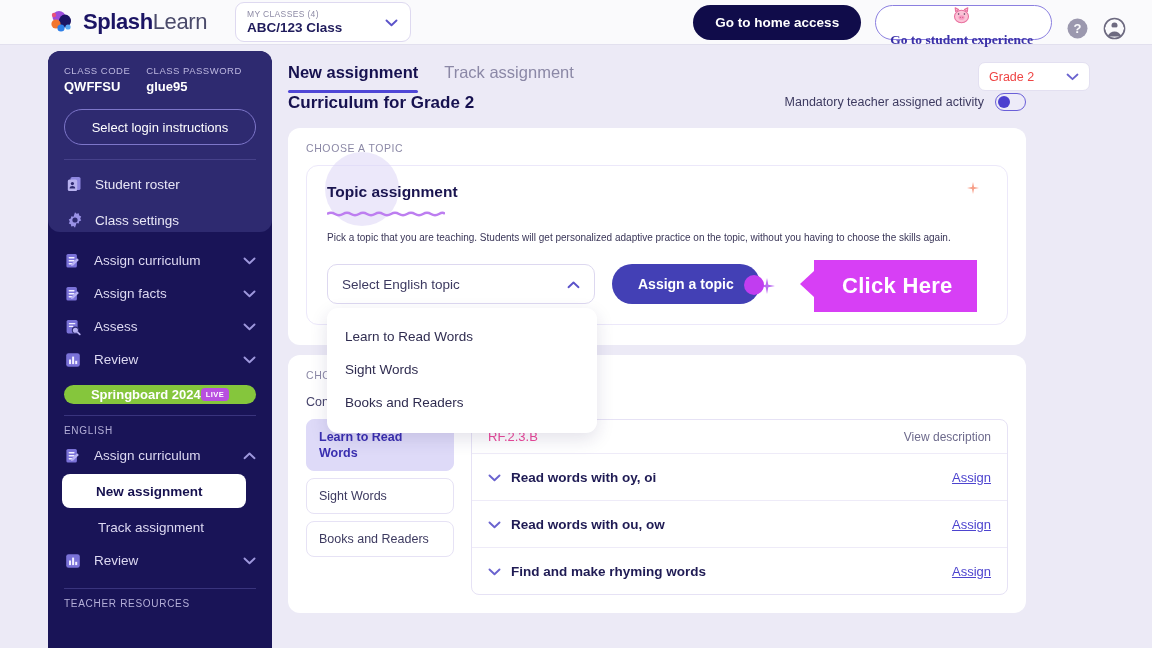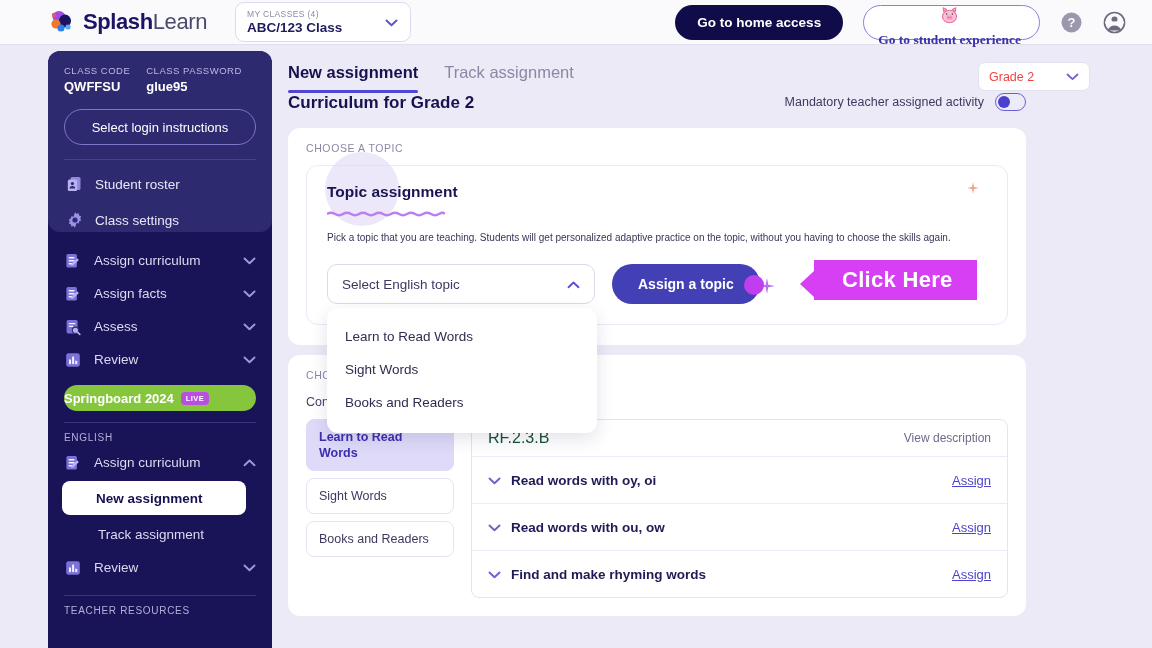--- a/index.html
+++ b/index.html
@@ -53,21 +53,21 @@
   }
   .class-select .val {
     font-size: 13.5px; font-weight: 700; color: #201c5c; line-height: 16px;
   }
   .class-select .chev {
     position: absolute; right: 12px; top: 50%; transform: translateY(-50%);
   }
 
   .top-right {
     margin-left: auto; margin-right: 26px;
-    display: flex; align-items: center; gap: 20px;
+    display: flex; align-items: flex-end; gap: 14px;
   }
   .btn-home {
     height: 35px; padding: 0 22px;
     background: #100c4a; color: #fff;
     border-radius: 18px; border: none;
     font-size: 13.5px; font-weight: 600;
     display: flex; align-items: center; cursor: pointer;
     font-family: "Liberation Sans", sans-serif;
   }
   .btn-student {
@@ -127,23 +127,23 @@
     padding: 6px 16px 0;
   }
   .nav-row {
     display: flex; align-items: center; gap: 12px;
     height: 33px; cursor: pointer;
     font-size: 13.5px; color: #ddd9f2;
   }
   .nav-row .chev-r { margin-left: auto; }
   .springboard {
     margin: 9px 0 0;
-    width: 192px; height: 26px;
+    width: 192px; height: 19px;
     background: #85c63c; border-radius: 14px;
-    display: flex; align-items: center; gap: 7px;
+    display: flex; align-items: center; justify-content: center; 
     cursor: pointer;
   }
   .springboard .sb-txt { font-size: 13px; font-weight: 600; color: #fff; }
   .live-badge {
     background: #b84fe0; color: #fff;
     font-size: 7.5px; font-weight: 700; letter-spacing: 0.4px;
     padding: 2px 5px; border-radius: 4px;
   }
   .nav-div { height: 1px; background: #39347d; margin: 11px 0 9px; }
   .sec-label {
@@ -273,21 +273,21 @@
     position: relative; z-index: 6;
     font-family: "Liberation Sans", sans-serif;
   }
   .cursor-dot {
     position: absolute; right: -4px; top: 11px;
     width: 20px; height: 20px; border-radius: 50%;
     background: #c13df0; z-index: 7;
   }
   .callout {
     position: absolute; left: 487px; top: -4px;
-    height: 40px; background: #d73ff5;
+    height: 52px; background: #d73ff5;
     display: flex; align-items: center;
     padding: 0 24px 0 28px; z-index: 8;
   }
   .callout::before {
     content: ""; position: absolute; left: -14px; top: 11px;
     width: 0; height: 0;
     border-top: 13px solid transparent;
     border-bottom: 13px solid transparent;
     border-right: 14px solid #d73ff5;
   }
@@ -323,21 +323,21 @@
     border-color: #dedaf8;
   }
   .skills-box {
     flex: 1; border: 1px solid #e6e2f5; border-radius: 8px;
     overflow: hidden; background: #fff;
   }
   .skills-head {
     display: flex; align-items: center;
     padding: 9px 16px; border-bottom: 1px solid #eeebf8;
   }
-  .skill-code { font-size: 16px; color: #14532d; }
+  .skill-code { font-size: 13px; color: #ec4899; }
   .view-desc { margin-left: auto; font-size: 12px; color: #6d6a8c; cursor: pointer; }
   .skill-row {
     display: flex; align-items: center;
     padding: 14px 16px; border-bottom: 1px solid #eeebf8;
   }
   .skill-row:last-child { border-bottom: none; }
   .skill-chev { margin-right: 10px; }
   .skill-name { font-size: 13.5px; font-weight: 600; color: #1f1b54; }
   .assign-link {
     margin-left: auto; font-size: 13px; color: #4d44cf;

